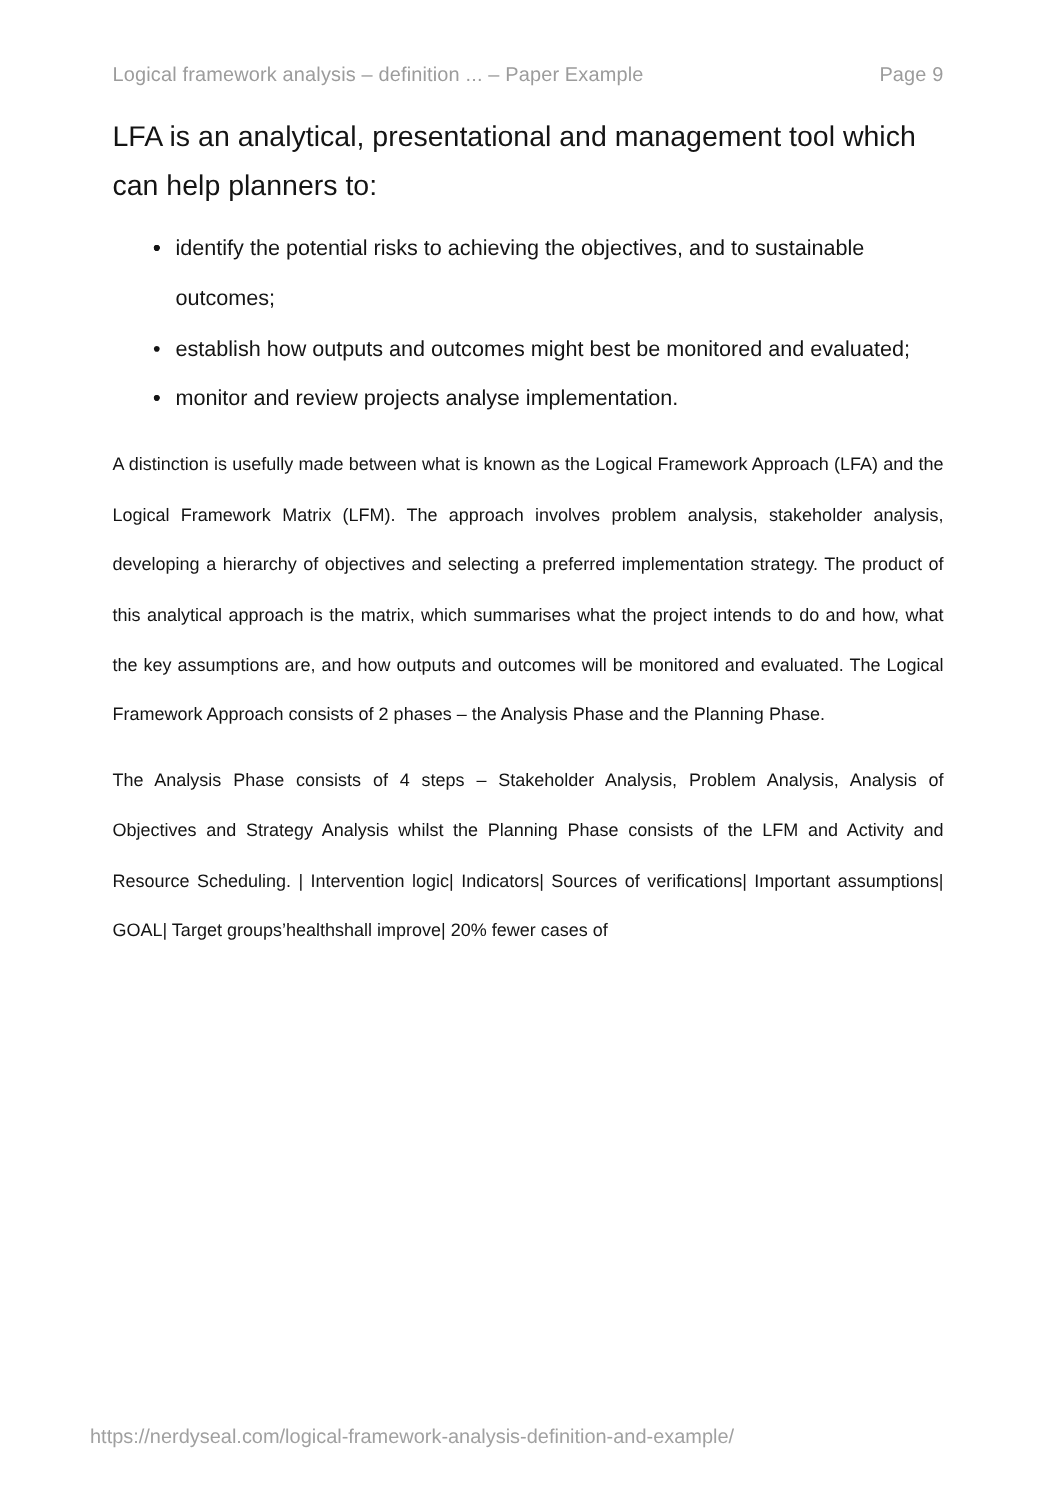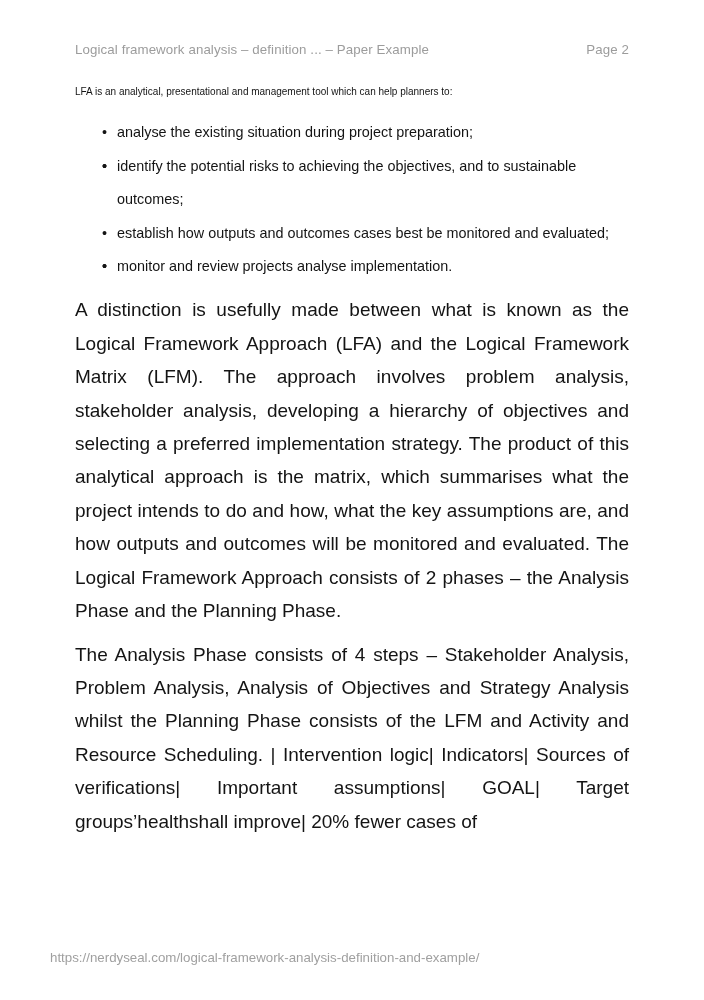--- a/index.html
+++ b/index.html
@@ -44,21 +44,21 @@
   }
   .doc-header .pageno {
     letter-spacing: 0.1px;
   }
 
   
   .lead {
     margin: 0;
     padding-top: 16px;
     color: #141414;
-    font-size: 10px;
+    font-size: 19px;
     line-height: 33.4px;
     text-align: left;
   }
 
   ul.bullets {
     margin: 8px 0 0 0;
     padding: 0;
     list-style: none;
   }
   ul.bullets li {
@@ -76,71 +76,70 @@
     top: 0;
     line-height: 33.4px;
     font-size: 14.4px;
     color: #141414;
   }
 
   p.body {
     margin: 0;
     padding-top: 10px;
     color: #141414;
-    font-size: 19px;
+    font-size: 12px;
     line-height: 33.4px;
     text-align: justify;
     text-justify: inter-word;
   }
   p.body.first-after-list {
     padding-top: 10px;
   }
 
   
   .doc-footer {
     position: absolute;
-    left: 50px;
+    left: 60px;
     right: 50px;
     bottom: 0;
     padding-bottom: 32px;
     color: #a0a0a0;
     font-size: 13.3px;
     line-height: 20px;
     white-space: nowrap;
   }
 </style>
 </head>
 <body>
 
 <div class="page">
 
   <div class="content">
 
     <div class="doc-header">
       <span class="title">Logical framework analysis – definition ... – Paper Example</span>
-      <span class="pageno">Page 2</span>
+      <span class="pageno">Page 9</span>
     </div>
 
     <p class="lead">LFA is an analytical, presentational and management tool which can help planners to:</p>
 
     <ul class="bullets">
       <li>
         <span class="dot">•</span>
-        <span>analyse the existing situation during project preparation;</span>
       </li>
       <li>
         <span class="dot">•</span>
       </li>
       <li>
         <span class="dot">•</span>
         <span>identify the potential risks to achieving the objectives, and to sustainable outcomes;</span>
       </li>
       <li>
         <span class="dot">•</span>
-        <span>establish how outputs and outcomes cases best be monitored and evaluated;</span>
+        <span>establish how outputs and outcomes might best be monitored and evaluated;</span>
       </li>
       <li>
         <span class="dot">•</span>
       </li>
       <li>
         <span class="dot">•</span>
         <span>monitor and review projects analyse implementation.</span>
       </li>
     </ul>
 

